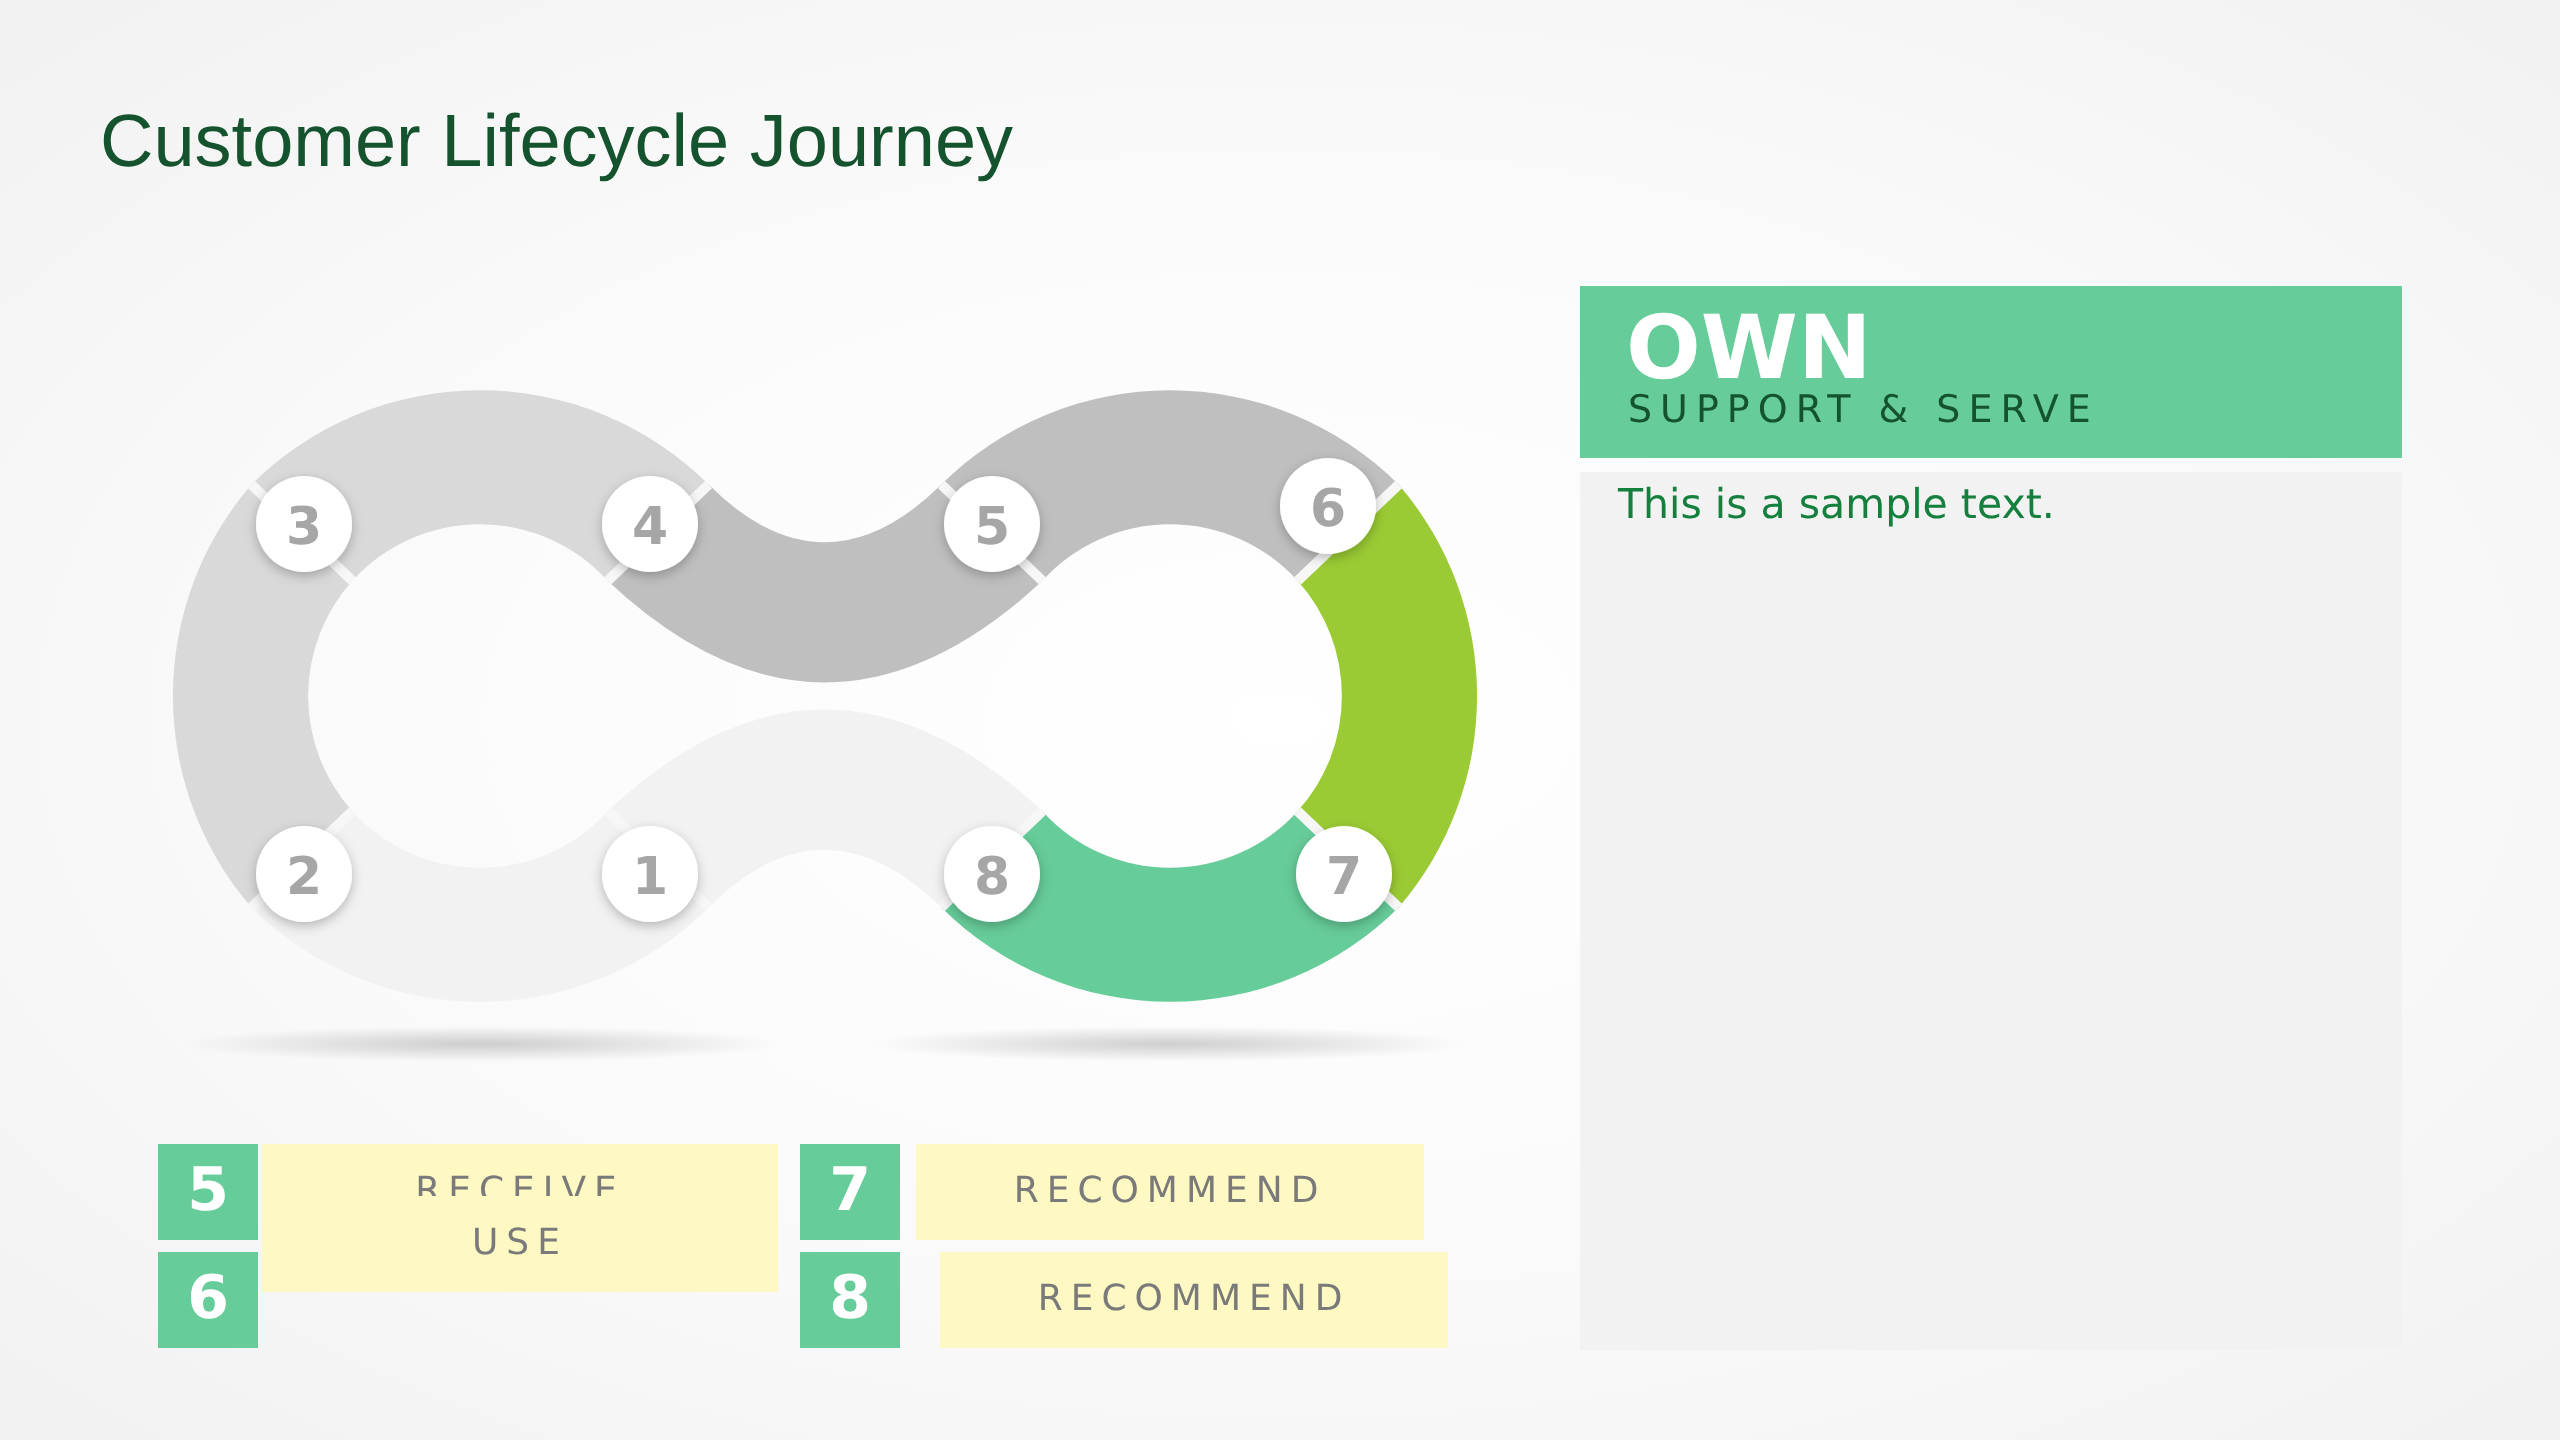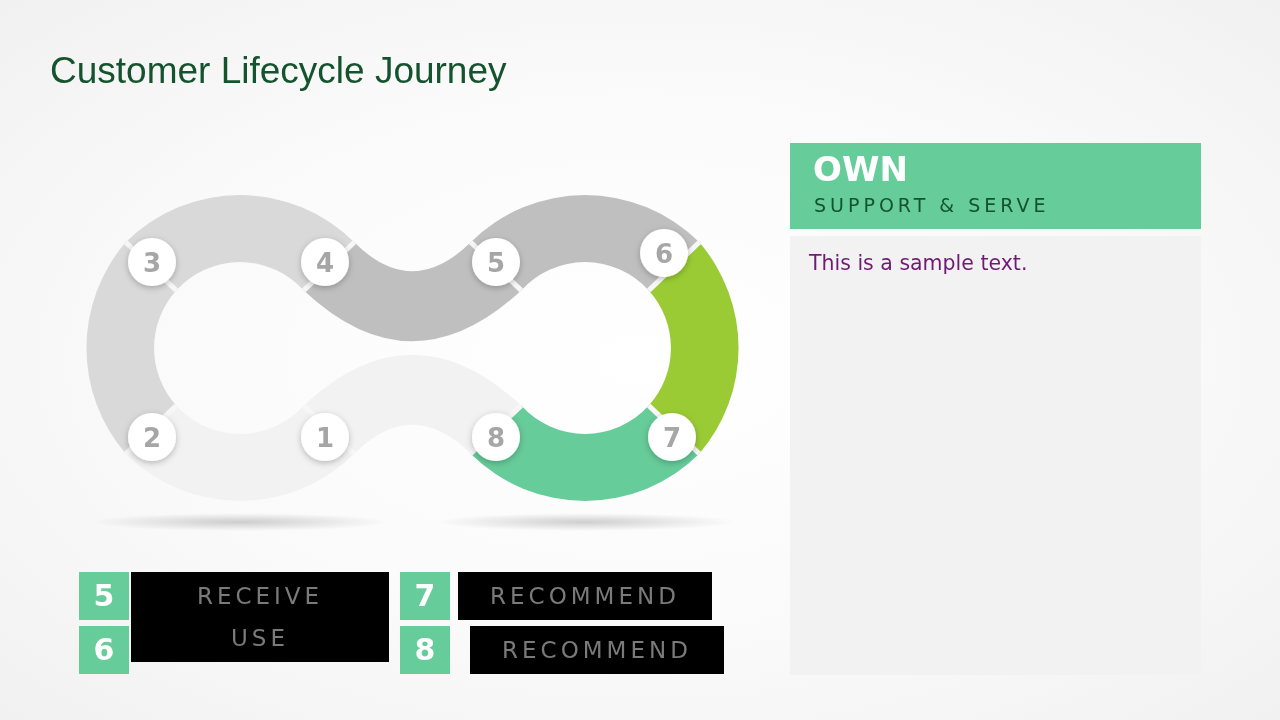--- a/index.html
+++ b/index.html
@@ -12,33 +12,33 @@
     position:absolute; left:50px; top:50px; font-size:37px; color:#14532d;
     font-family: "Liberation Sans", "DejaVu Sans", sans-serif; letter-spacing:0px;
   }
   .diagram { position:absolute; left:0; top:0; width:1280px; height:720px; }
   .node-num {
     font-family: "DejaVu Sans", sans-serif; font-weight:bold; font-size:26px; fill:#a6a6a6;
   }
   .panel-head {
     position:absolute; left:790px; top:143px; width:411px; height:86px; background:#66cc99;
   }
-  .panel-title { position:absolute; left:23px; top:6px; font-size:34px; font-weight:bold; color:#fff; }
+  .panel-title { position:absolute; left:23px; top:6px; font-size:44px; font-weight:bold; color:#fff; }
   .panel-sub { position:absolute; left:24px; top:51px; font-size:19px; color:#14532d; letter-spacing:4px; }
   .panel-body {
     position:absolute; left:790px; top:236px; width:411px; height:439px; background:#f2f2f2;
   }
-  .panel-text { position:absolute; left:19px; top:13px; font-size:20.5px; color:#701a75; line-height:29px; }
+  .panel-text { position:absolute; left:19px; top:2px; font-size:20.5px; color:#15803d; line-height:29px; }
   .legend-num {
     position:absolute; width:50px; height:48px; background:#66cc99; color:#fff;
     font-weight:bold; font-size:30px; text-align:center; line-height:48px;
   }
   .legend-label {
-    position:absolute; height:48px; background:#000000; color:#7a7a7a;
-    font-size:23px; letter-spacing:4px; text-align:center; line-height:48px;
+    position:absolute; height:48px; background:#fef9c3; color:#7a7a7a;
+    font-size:18px; letter-spacing:4px; text-align:center; line-height:48px;
   }
 </style>
 </head>
 <body>
 
 <div class="title">Customer Lifecycle Journey</div>
 
 <svg class="diagram" width="1280" height="720" viewBox="0 0 1280 720">
   <defs>
     <radialGradient id="shadowGrad" cx="50%" cy="50%" r="50%">
@@ -122,20 +122,20 @@
   <div class="panel-text">
     <div>This is a sample text.</div>
   </div>
 </div>
 
 <div>
   <div class="legend-num" style="left:79px; top:572px;">5</div>
   <div class="legend-label" style="left:131px; top:572px; width:258px;">RECEIVE</div>
 
   <div class="legend-num" style="left:79px; top:626px;">6</div>
-  <div class="legend-label" style="left:131px; top:614px; width:258px;text-align:center;">USE</div>
+  <div class="legend-label" style="left:131px; top:598px; width:258px;text-align:center;">USE</div>
 
   <div class="legend-num" style="left:400px; top:572px;">7</div>
   <div class="legend-label" style="left:458px; top:572px; width:254px;">RECOMMEND</div>
 
   <div class="legend-num" style="left:400px; top:626px;">8</div>
   <div class="legend-label" style="left:470px; top:626px; width:254px;">RECOMMEND</div>
 </div>
 
 </body></html>

